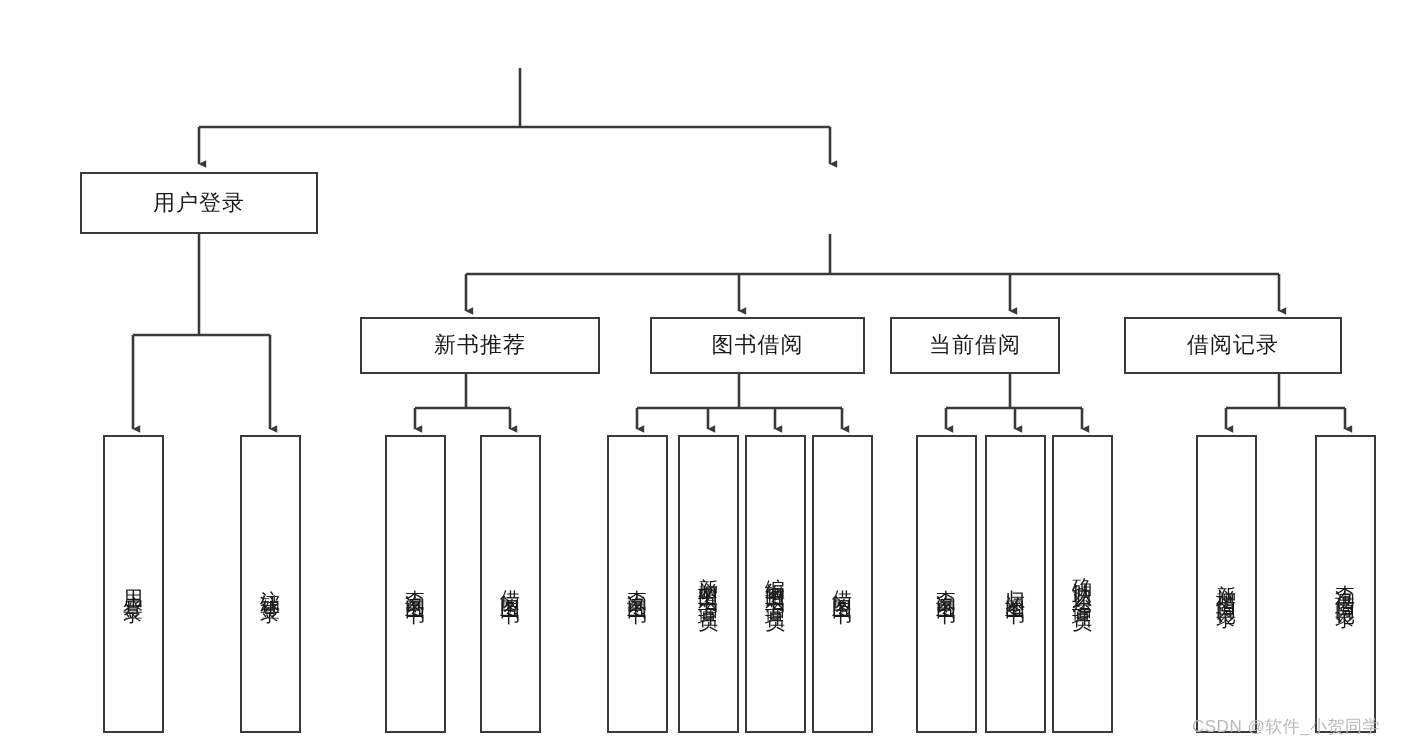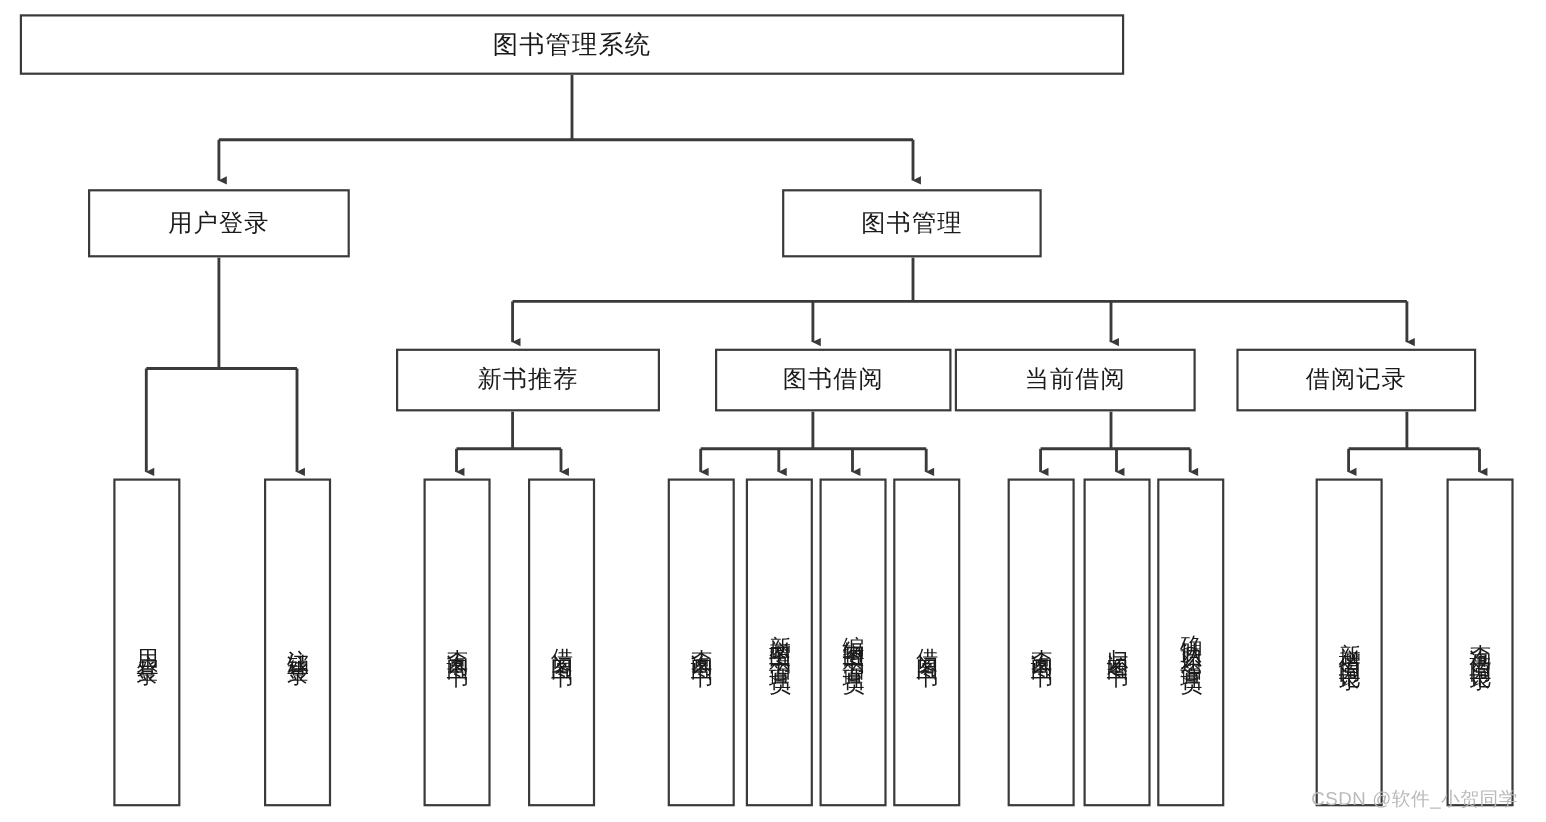--- a/index.html
+++ b/index.html
@@ -123,38 +123,32 @@
       <path d="M1082,408 L1082,429" marker-end="url(#arrow)"></path>
 
       <path d="M1279,374 L1279,408"></path>
       <path d="M1226,408 L1345,408"></path>
       <path d="M1226,408 L1226,429" marker-end="url(#arrow)"></path>
       <path d="M1345,408 L1345,429" marker-end="url(#arrow)"></path>
 
     </g>
   </svg>
 
-  <div class="node h root" style="left:18px; top:13px; width:1004px; height:55px;">
-    <span>图书管理系统</span>
-  </div>
 
   <div class="node h" style="left:80px; top:172px; width:238px; height:62px;">
     <span>用户登录</span>
-  </div>
-  <div class="node h" style="left:711px; top:172px; width:236px; height:62px;">
-    <span>图书管理</span>
   </div>
 
   <div class="node h" style="left:360px; top:317px; width:240px; height:57px;">
     <span>新书推荐</span>
   </div>
   <div class="node h" style="left:633px; top:317px; width:215px; height:57px;margin-left:17px;">
     <span>图书借阅</span>
   </div>
-  <div class="node h" style="left:868px; top:317px; width:219px; height:57px;">
+  <div class="node h" style="left:890px; top:317px; width:170px; height:57px;">
     <span>当前借阅</span>
   </div>
   <div class="node h" style="left:1124px; top:317px; width:218px; height:57px;">
     <span>借阅记录</span>
   </div>
 
   <div class="node v" style="left:103px; top:435px; width:61px; height:298px;">
     <span>用户登录</span>
   </div>
   <div class="node v" style="left:240px; top:435px; width:61px; height:298px;">

